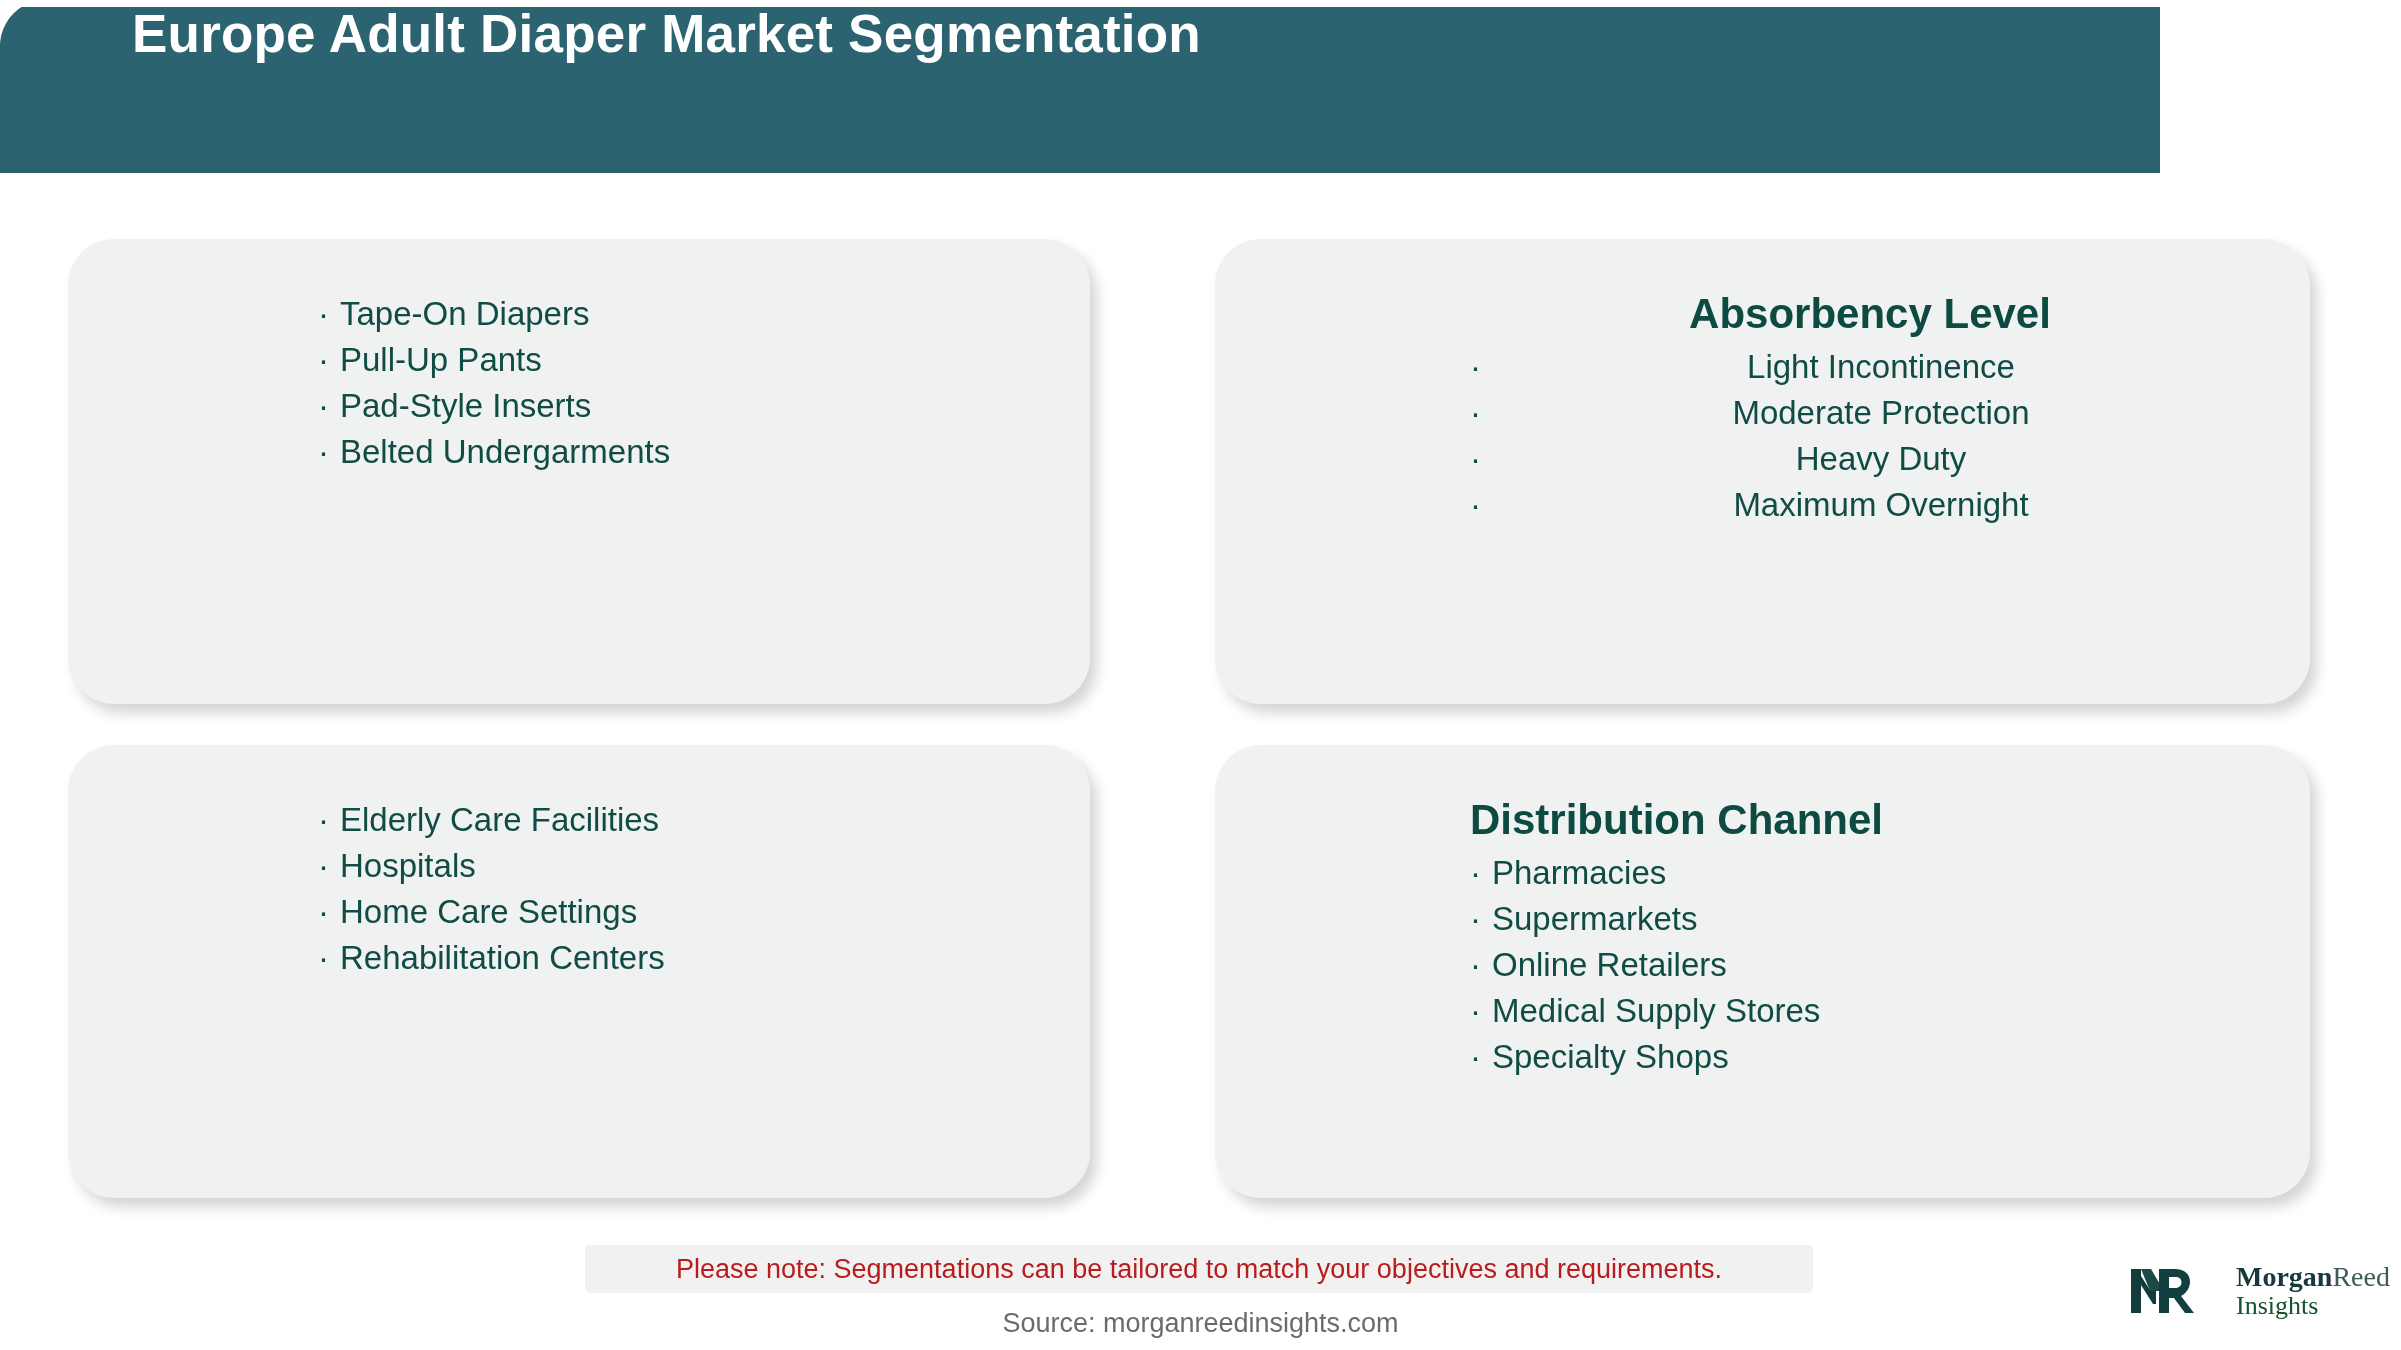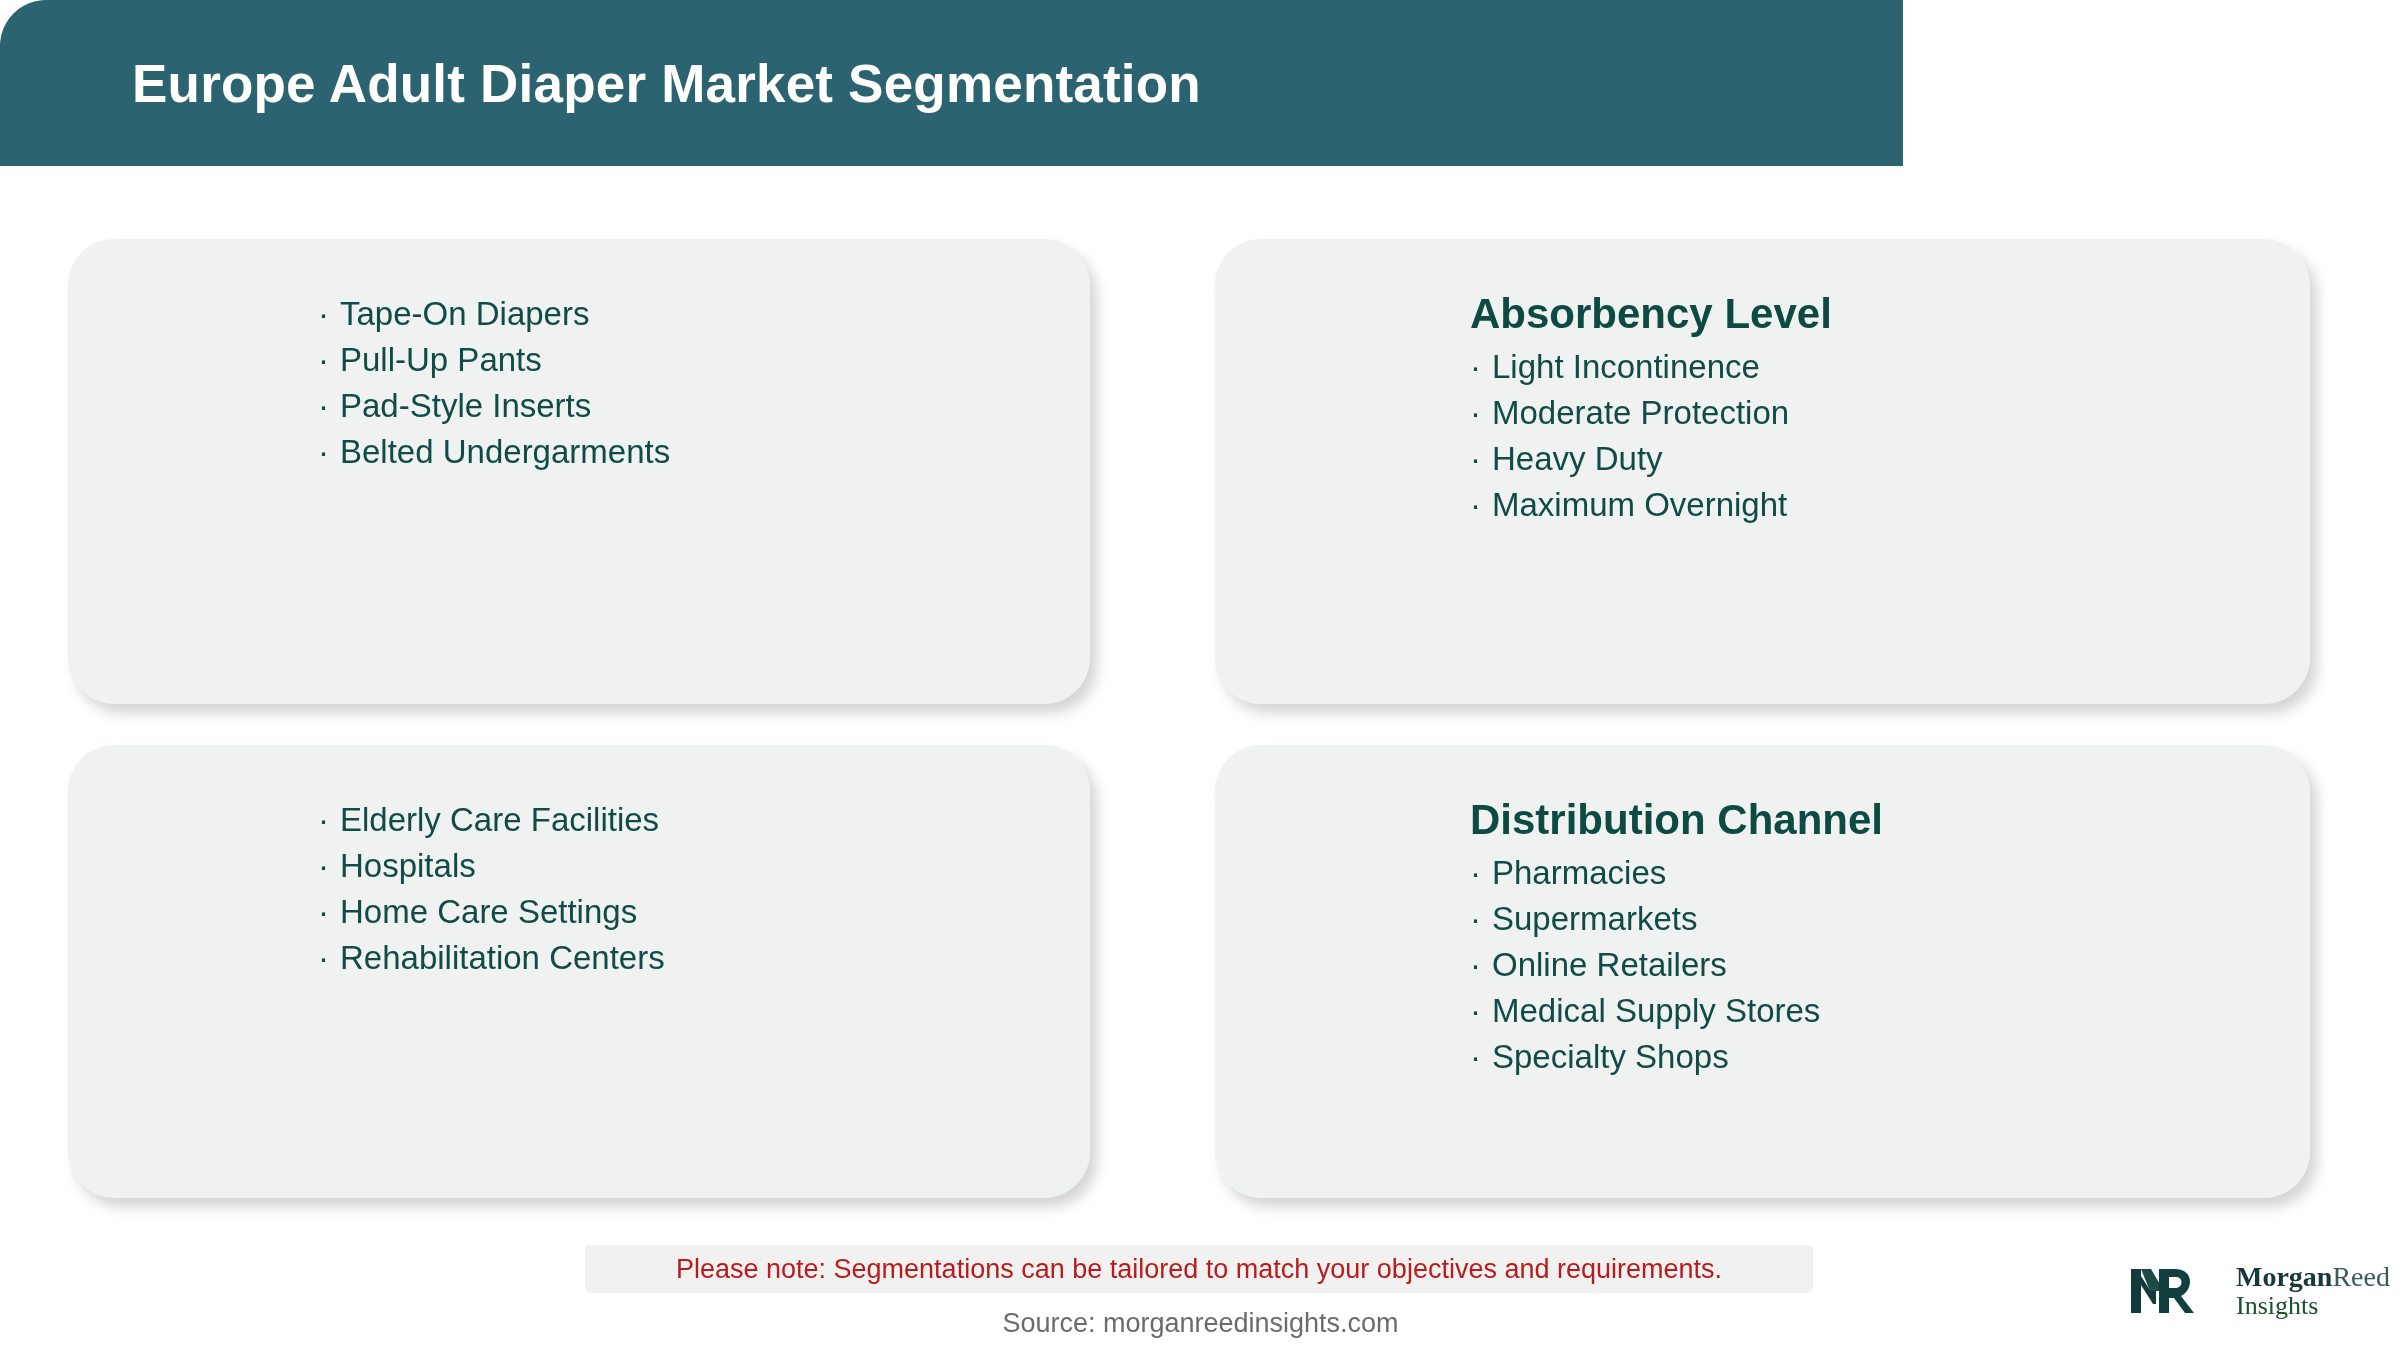--- a/index.html
+++ b/index.html
@@ -22,26 +22,25 @@
     background: #ffffff;
     border-radius: 46px;
     overflow: hidden;
     box-sizing: border-box;
   }
 
   
   .header {
     position: absolute;
     left: 0;
-    top: 0;
-    width: 1903px;
+    top: 7px;
+    width: 2160px;
     height: 166px;
     background: #2c6370;
     display: flex;
-    align-items: center;
   }
   .header-title {
     margin-left: 132px;
     color: #ffffff;
     font-size: 53px;
     font-weight: bold;
     letter-spacing: 0.2px;
     line-height: 1;
     white-space: nowrap;
   }
@@ -56,21 +55,21 @@
   }
   .card {
     position: absolute;
     background: #f0f1f1;
     border-radius: 46px;
     box-shadow: 7px 9px 13px rgba(0,0,0,0.17);
     box-sizing: border-box;
     padding: 52px 40px 40px 40px;
   }
   .card-c1 { left: 0px;    top: 0px;   width: 1022px; height: 465px; }
-  .card-c2 { left: 1147px; top: 0px;   width: 1095px; height: 465px; }
+  .card-c2 { left: 1147px; top: 0px;   width: 1095px; height: 465px; text-align: center; }
   .card-c3 { left: 0px;    top: 506px; width: 1022px; height: 453px; }
   .card-c4 { left: 1147px; top: 506px; width: 1095px; height: 453px; }
 
   .card-inner-left  { padding-left: 210px; }
   .card-inner-right { padding-left: 215px; }
 
   .card-title {
     color: #0c4a42;
     font-size: 42px;
     font-weight: bold;

